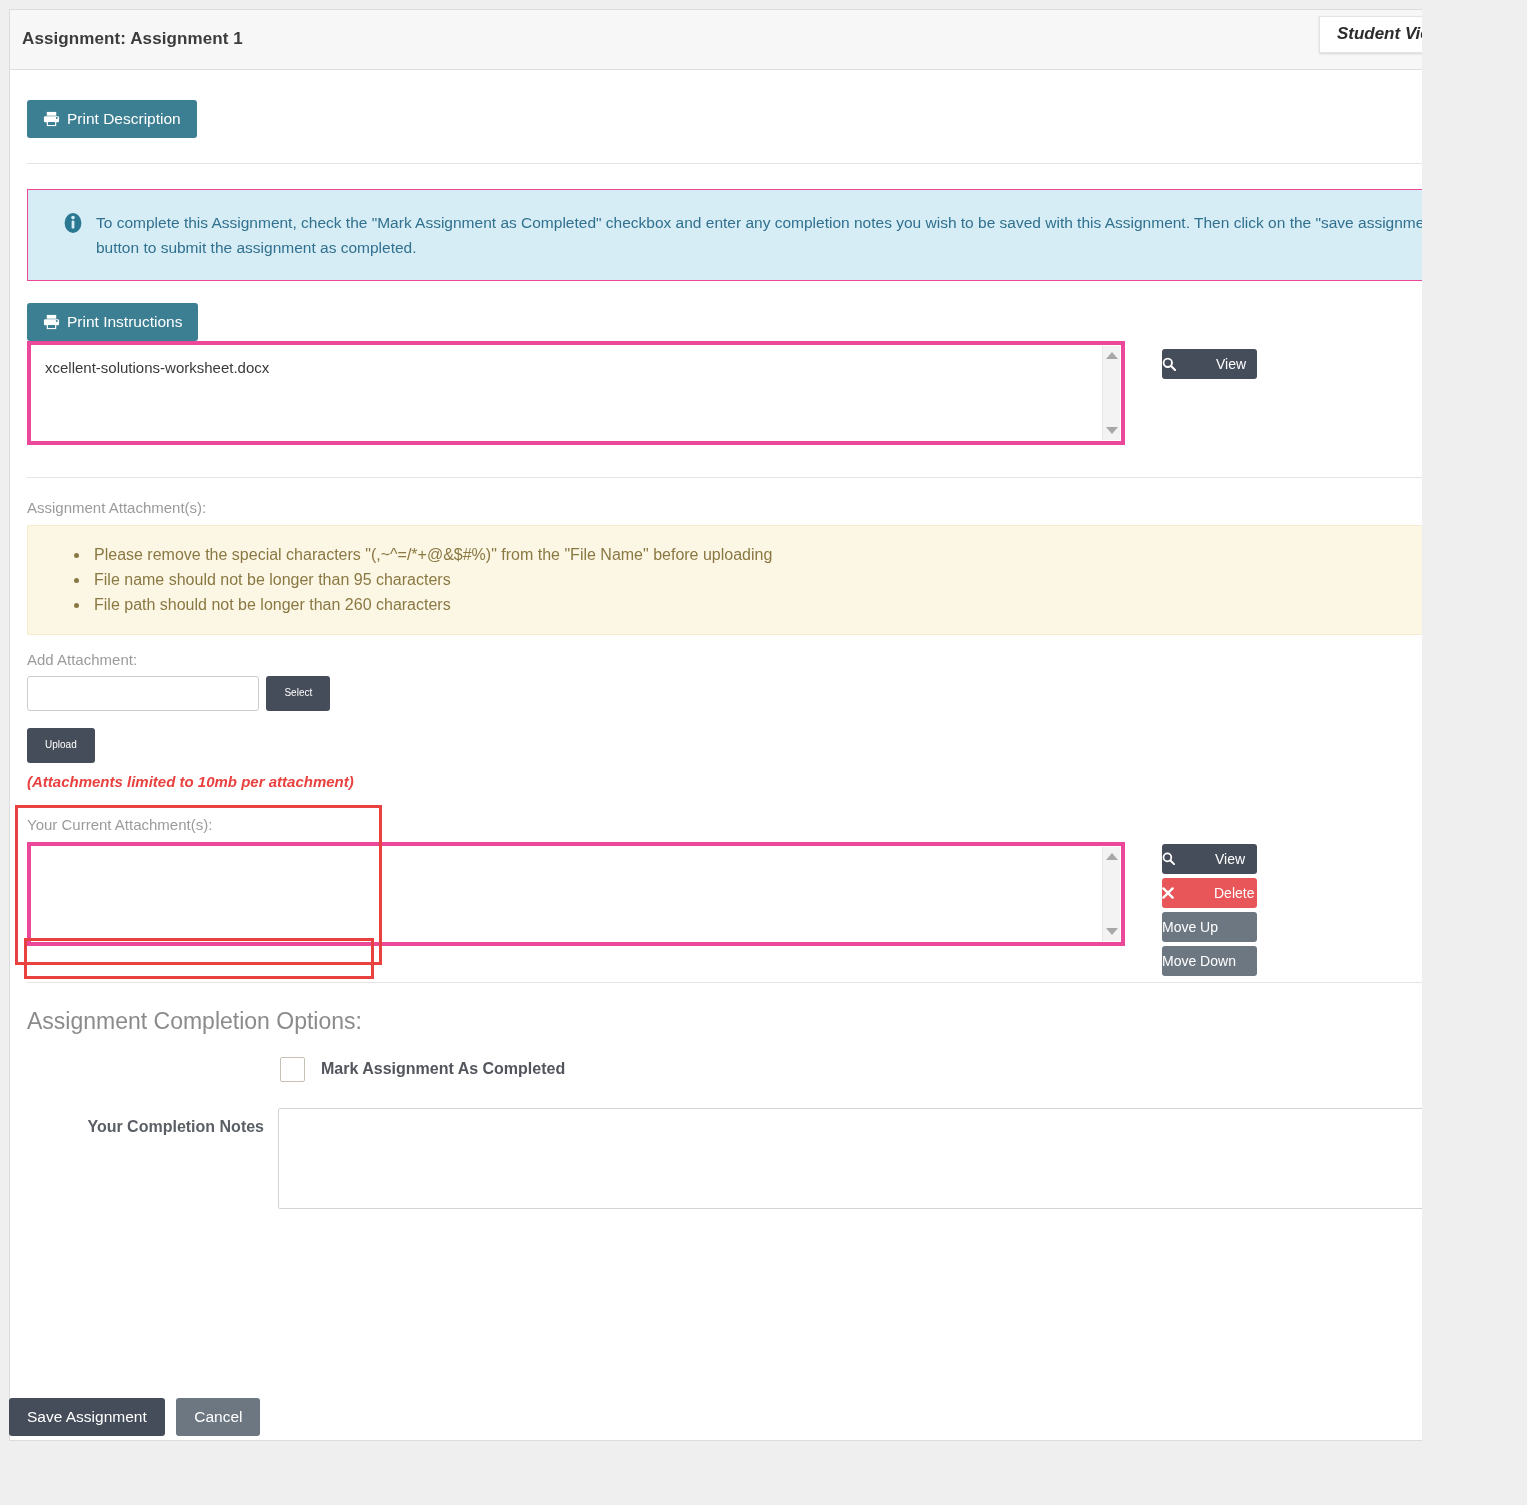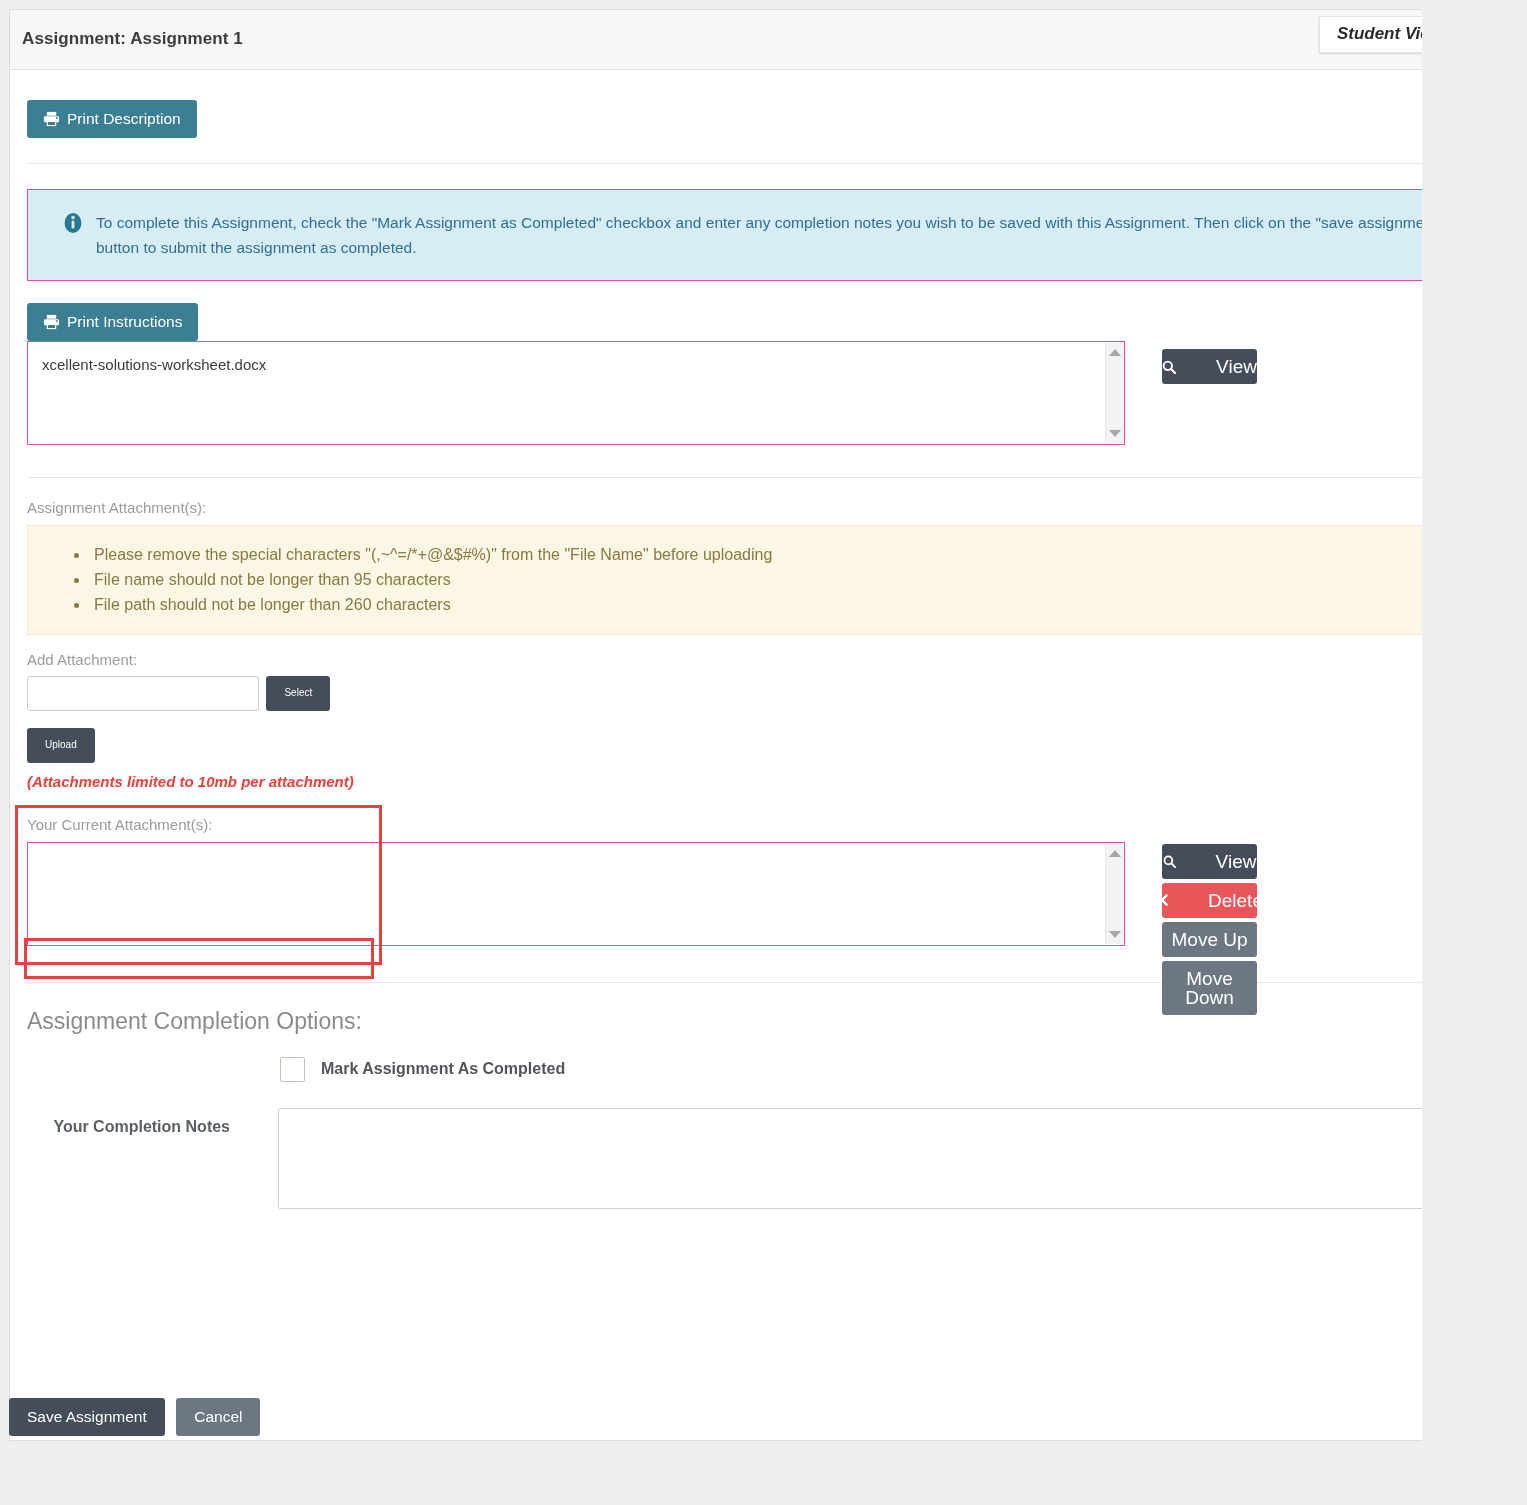--- a/index.html
+++ b/index.html
@@ -120,21 +120,21 @@
     color: #9b9b9b;
     margin: 0;
   }
 
   
   .listbox-row { position: relative; }
   .listbox {
     position: relative;
     width: 1098px;
     height: 104px;
-    border: 1px solid #ec4899;
+    border: 4px solid #ec4899;
     background: #fff;
     font-size: 15px;
     color: #3a3a3a;
     padding: 12px 14px;
     overflow: hidden;
   }
   .listbox .lb-item { line-height: 1.4; }
   .sbar {
     position: absolute;
     top: 1px; right: 1px;
@@ -205,23 +205,22 @@
   .side-btns {
     position: absolute;
     left: 1135px;
     top: 0;
     display: flex;
     flex-direction: column;
     gap: 4px;
   }
   .side-btns .btn {
     width: 95px;
-    justify-content: center;
     padding: 8px 0;
-    font-size: 19px;
+    font-size: 14px;
     gap: 40px;
   }
 
   
   .checkbox-row {
     position: relative;
     margin-top: 22px;
     padding-left: 253px;
     display: flex;
     align-items: center;
@@ -237,21 +236,20 @@
   .cbox-label {
     font-size: 16px;
     font-weight: bold;
     color: #52555c;
   }
   .notes-row {
     position: relative;
     margin-top: 26px;
     display: flex;
     align-items: flex-start;
-    gap: 34px;
   }
   .notes-label {
     width: 253px;
     text-align: right;
     padding-right: 14px;
     padding-top: 10px;
     font-size: 16px;
     font-weight: bold;
     color: #5a5f66;
   }

